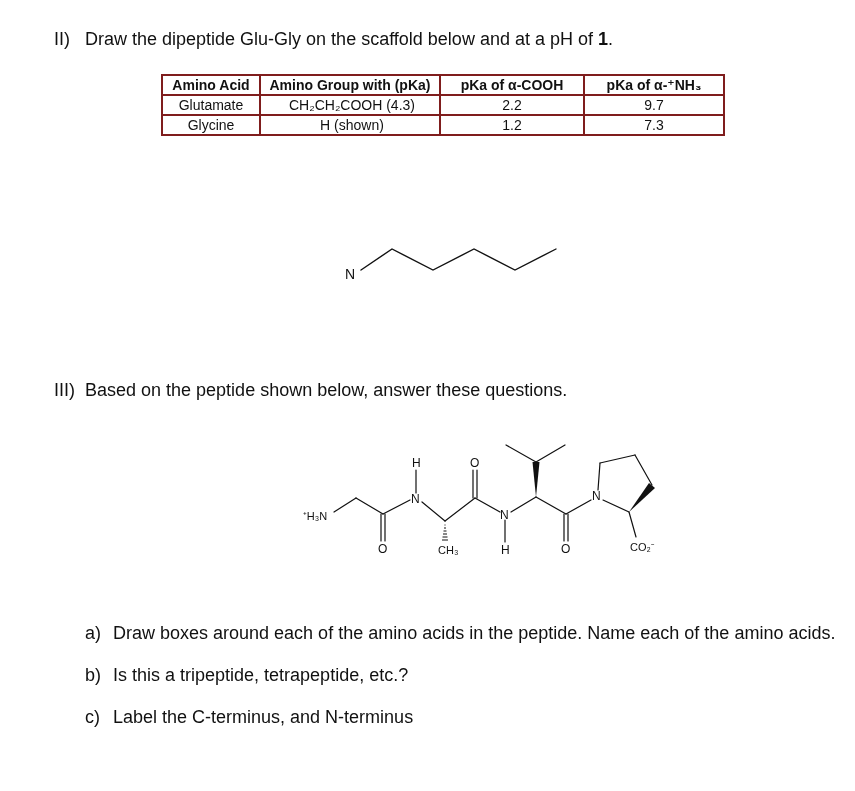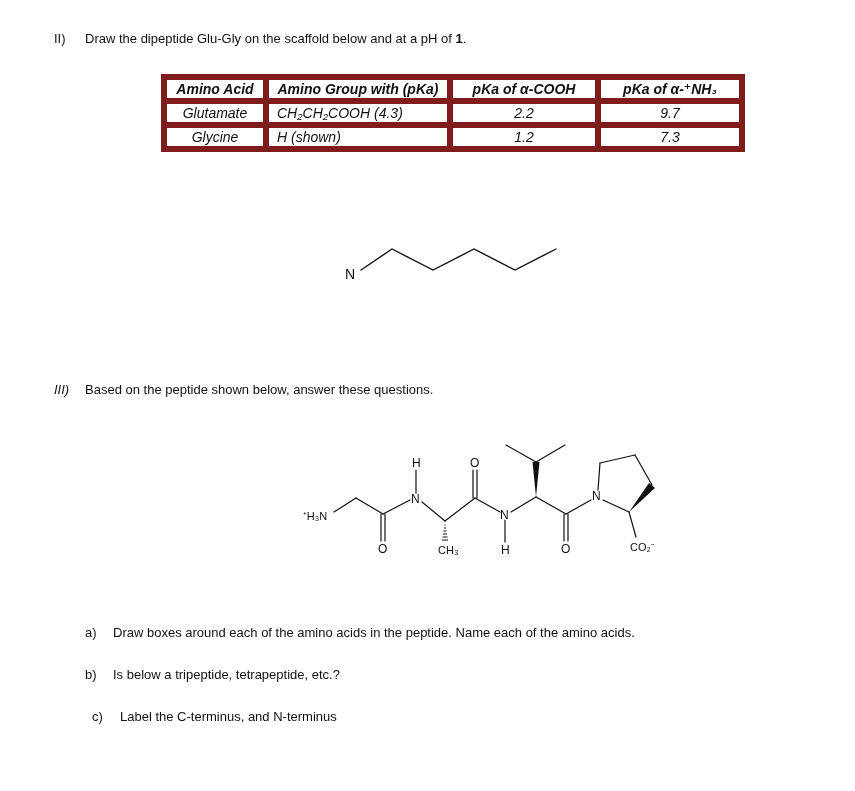--- a/index.html
+++ b/index.html
@@ -2,33 +2,33 @@
 <html><head>
   <meta charset="utf-8">
   <style>
     html, body { margin: 0; padding: 0; background: #ffffff; }
     body {
       width: 855px; height: 791px; position: relative; overflow: hidden;
       font-family: "Liberation Sans", "DejaVu Sans", sans-serif;
       color: #111;
     }
     .q {
-      position: absolute; font-size: 13px; line-height: 18px; white-space: nowrap;
+      position: absolute; font-size: 18px; line-height: 18px; white-space: nowrap;
     }
     .q b { font-weight: bold; }
     table.pk {
       position: absolute; left: 161px; top: 74px;
       border-collapse: collapse; font-size: 14px;
     }
     table.pk td, table.pk th {
-      border: 6px solid #7f1d1d; padding: 0 4px; height: 18px; line-height: 17px;
-      text-align: center; white-space: nowrap; font-style: italic;
+      border: 2px solid #7f1d1d; padding: 0 4px; height: 18px; line-height: 17px;
+      text-align: center; white-space: nowrap;
     }
     table.pk th { font-weight: bold; }
-    table.pk td.left { text-align: left; padding-left: 8px; }
+    table.pk td.left { text-align: center; padding-left: 8px; }
     svg.mol { position: absolute; left: 0; top: 0; }
     .atom { font-family: "Liberation Sans", sans-serif; font-size: 12px; fill: #111; }
   </style>
 </head>
 <body>
 
 <div class="q" style="left:54px; top:30px;">
   <span style="display:inline-block;width:31px;">II)</span><span>Draw the dipeptide Glu-Gly on the scaffold below and at a pH of </span><b>1</b><span>.</span>
 </div>
 
@@ -56,21 +56,21 @@
   </table>
 
 <svg class="mol" width="855" height="791">
   <g stroke="#111" stroke-width="1.4" fill="none" stroke-linecap="round">
     <polyline points="361,270 392,249 433,270 474,249 515,270 556,249"></polyline>
   </g>
   <text class="atom" x="345" y="279" style="font-size:14px;">N</text>
 </svg>
 
 <div class="q" style="left:54px; top:381px;">
-  <span style="display:inline-block;width:31px;font-style:italic;">III)</span><span>Based on the peptide shown below, answer these questions.</span>
+  <span style="display:inline-block;width:31px;">III)</span><span>Based on the peptide shown below, answer these questions.</span>
 </div>
 
 <svg class="mol" width="855" height="791">
   <g stroke="#111" stroke-width="1.2" fill="none" stroke-linecap="round">
 
     <line x1="334" y1="512" x2="356" y2="498"></line>
 
     <line x1="356" y1="498" x2="383" y2="514"></line>
 
     <line x1="381" y1="514" x2="381" y2="541"></line>
@@ -133,17 +133,17 @@
   <text class="atom" x="501" y="554">H</text>
   <text class="atom" x="561" y="553">O</text>
   <text class="atom" x="592" y="500">N</text>
   <text class="atom" x="630" y="551" style="font-size:11px;">CO₂⁻</text>
 </svg>
 
 <div class="q" style="left:85px; top:624px;">
   <span style="display:inline-block;width:28px;">a)</span><span>Draw boxes around each of the amino acids in the peptide. Name each of the amino acids.</span>
 </div>
 <div class="q" style="left:85px; top:666px;">
-  <span style="display:inline-block;width:28px;">b)</span><span>Is below a tripeptide, tetrapeptide, etc.?</span>
+  <span style="display:inline-block;width:28px;">b)</span><span>Is this a tripeptide, tetrapeptide, etc.?</span>
 </div>
-<div class="q" style="left:92px; top:708px;">
+<div class="q" style="left:85px; top:708px;">
   <span style="display:inline-block;width:28px;">c)</span><span>Label the C-terminus, and N-terminus</span>
 </div>
 
 </body></html>

